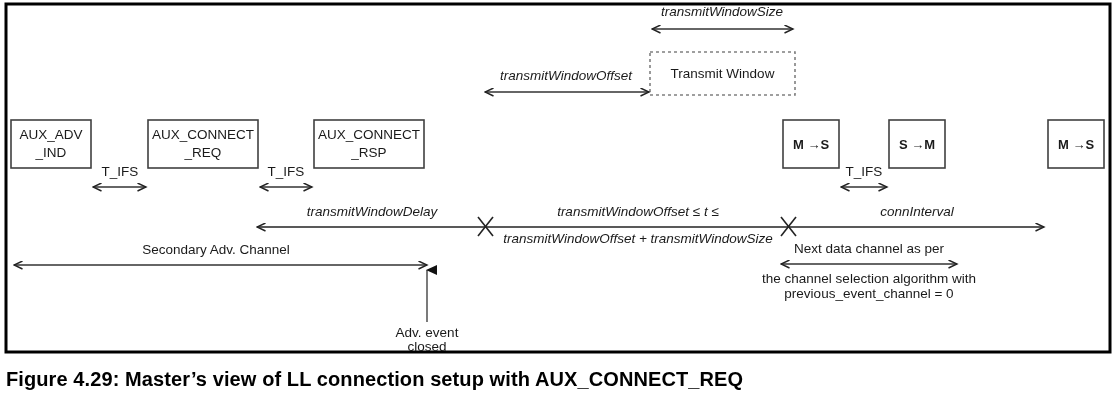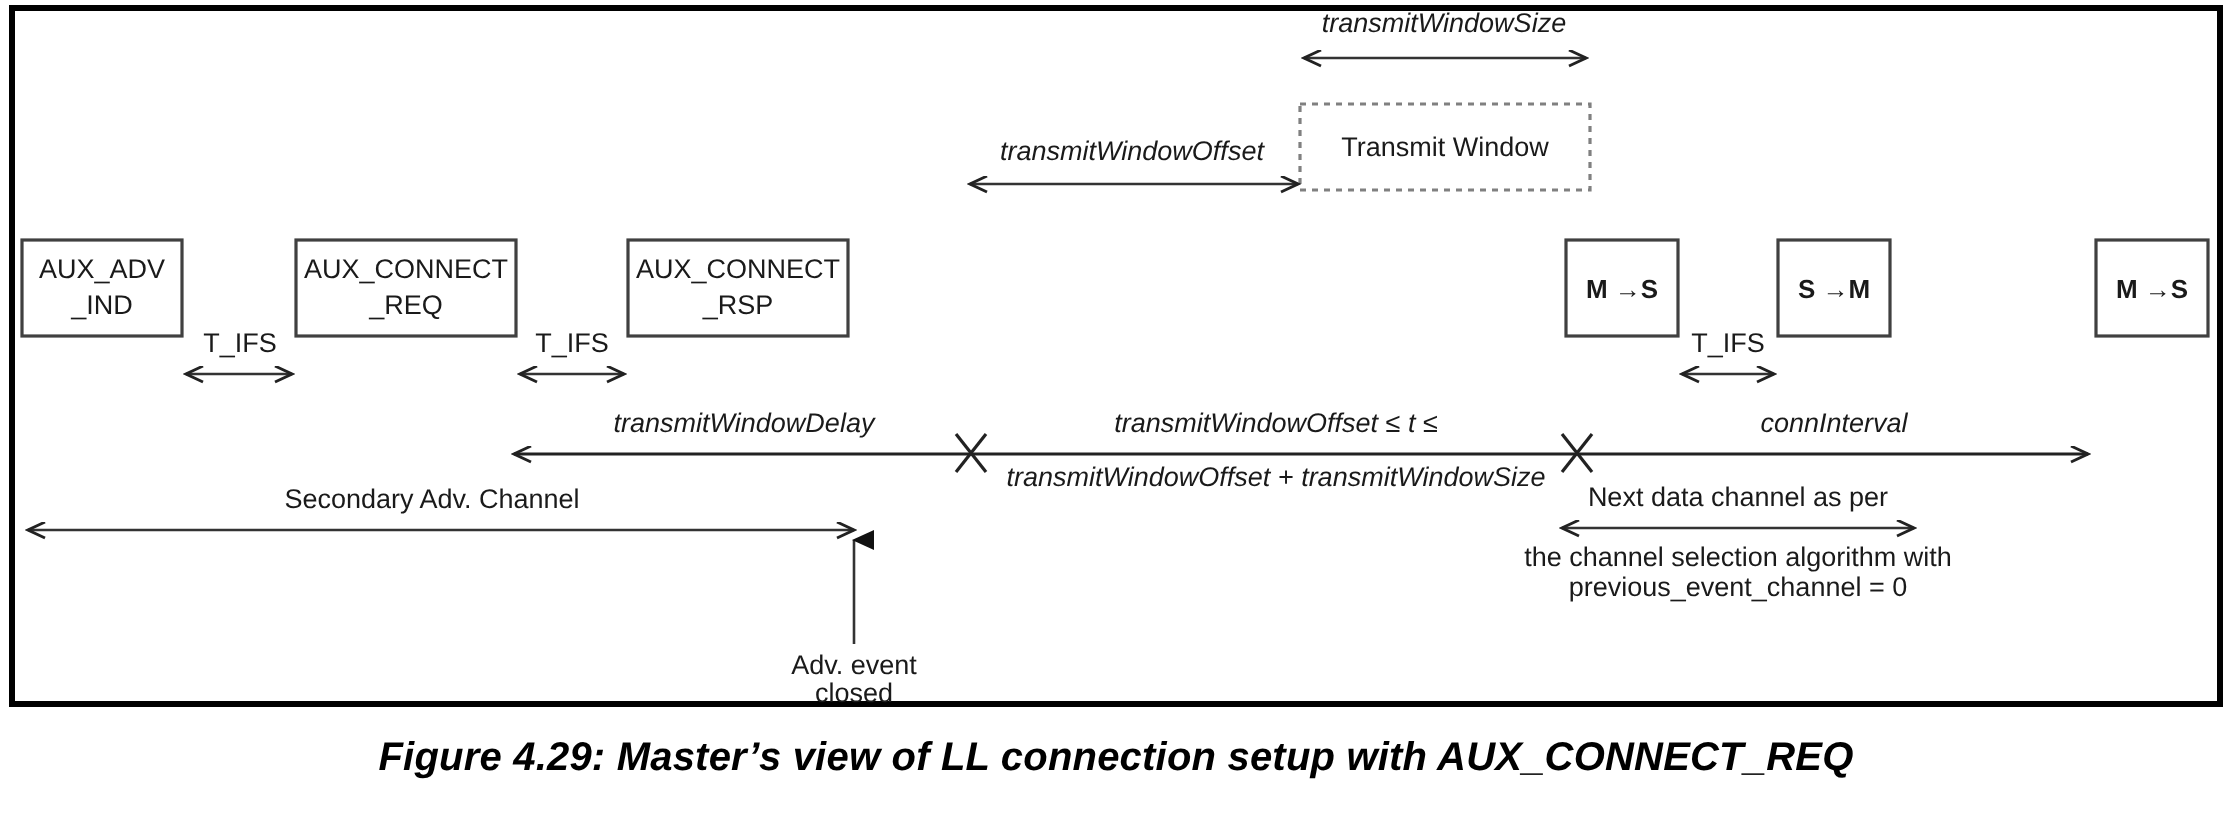--- a/index.html
+++ b/index.html
@@ -10,21 +10,20 @@
   body {
     width: 1116px;
     height: 410px;
     font-family: "Liberation Sans", sans-serif;
     overflow: hidden;
   }
   #figure-root {
     position: relative;
     width: 1116px;
     height: 410px;
-    text-align: center;
   }
   svg#diagram {
     display: block;
     position: absolute;
     left: 0;
     top: 0;
   }
   .frame-rect {
     fill: none;
     stroke: #000000;
@@ -91,21 +90,20 @@
     text-anchor: middle;
   }
   .caption {
     position: absolute;
     left: 6px;
     top: 368px;
     width: 1104px;
     font-family: "Liberation Sans", sans-serif;
     font-size: 20px;
     font-weight: bold;
-    font-style: italic;
     color: #000000;
     letter-spacing: 0.1px;
     white-space: nowrap;
   }
 </style>
 </head>
 <body>
 
 <div id="figure-root">
 

